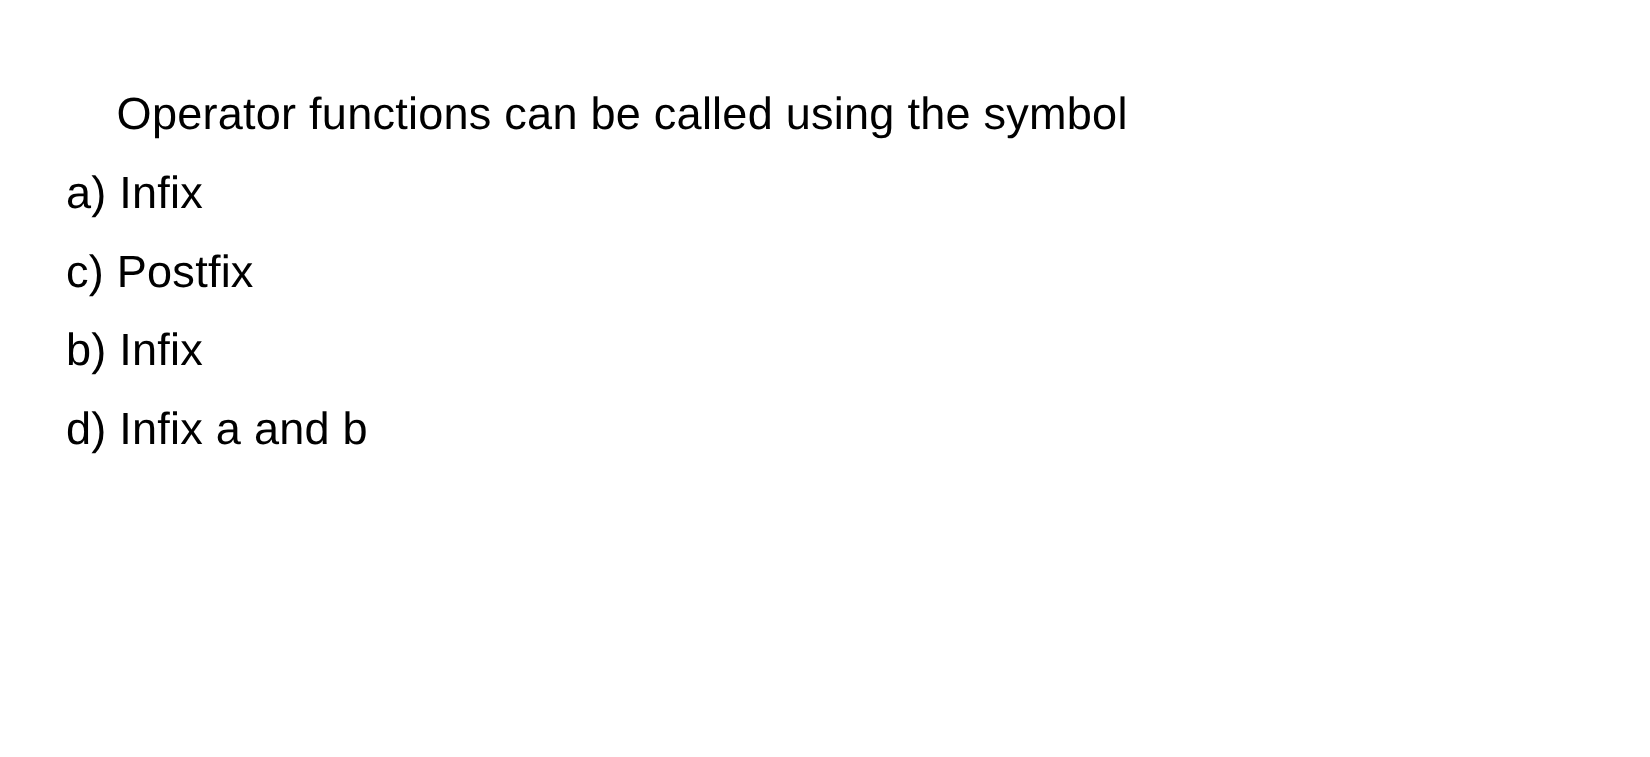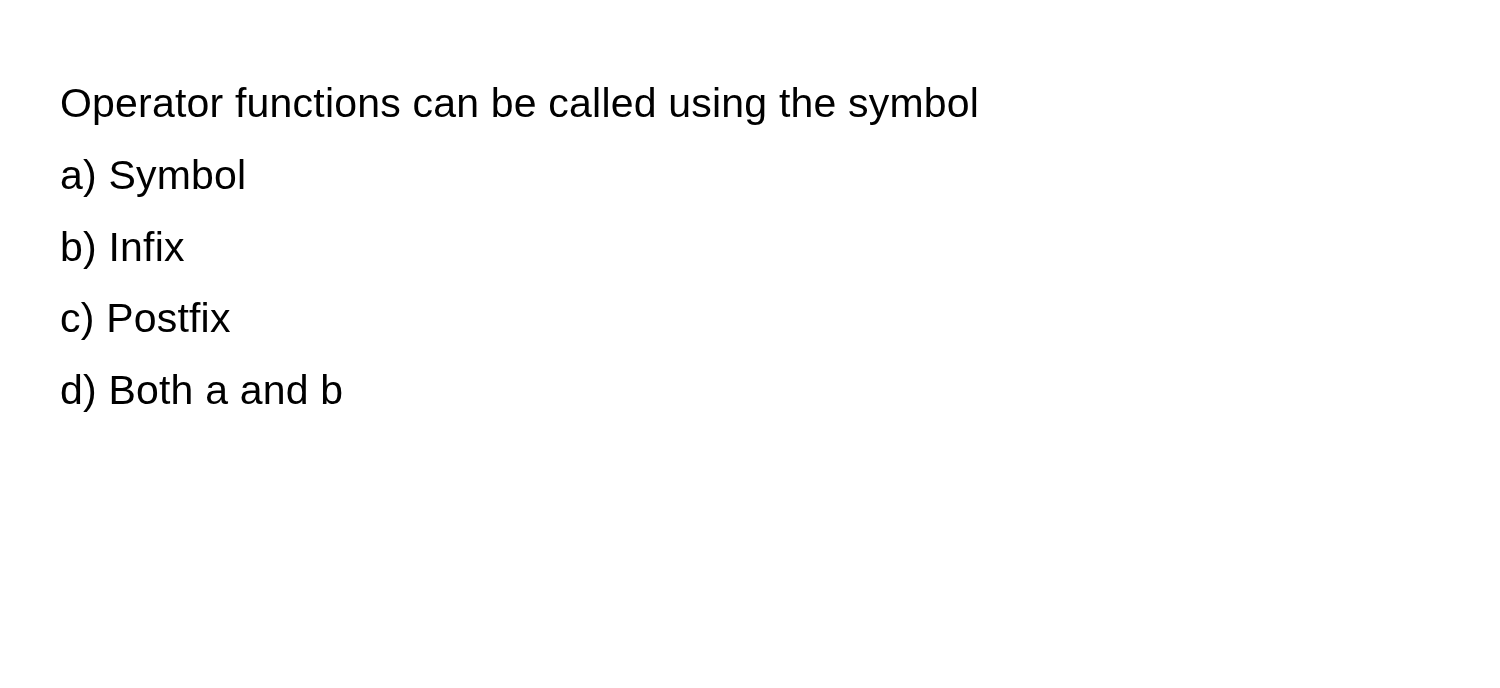--- a/index.html
+++ b/index.html
@@ -13,31 +13,32 @@
       background: #ffffff;
       font-family: -apple-system, BlinkMacSystemFont, "Segoe UI", Helvetica, Arial, sans-serif;
       padding: 68px 60px;
     }
     .question-text {
       font-size: 41px;
       line-height: 1.75;
       color: #000000;
       font-weight: 400;
       letter-spacing: 0.2px;
+      margin-left: 46px;
     }
     .option {
       font-size: 41px;
       line-height: 1.75;
       color: #000000;
       font-weight: 400;
       letter-spacing: 0.2px;
     }
   </style>
 </head>
 <body>
 
 <div class="question-container">
   <div class="question-text">Operator functions can be called using the symbol</div>
-  <div class="option">a) Symbol</div>
+  <div class="option">a) Infix</div>
+  <div class="option">c) Postfix</div>
   <div class="option">b) Infix</div>
-  <div class="option">c) Postfix</div>
-  <div class="option">d) Both a and b</div>
+  <div class="option">d) Infix a and b</div>
 </div>
 
 </body></html>

